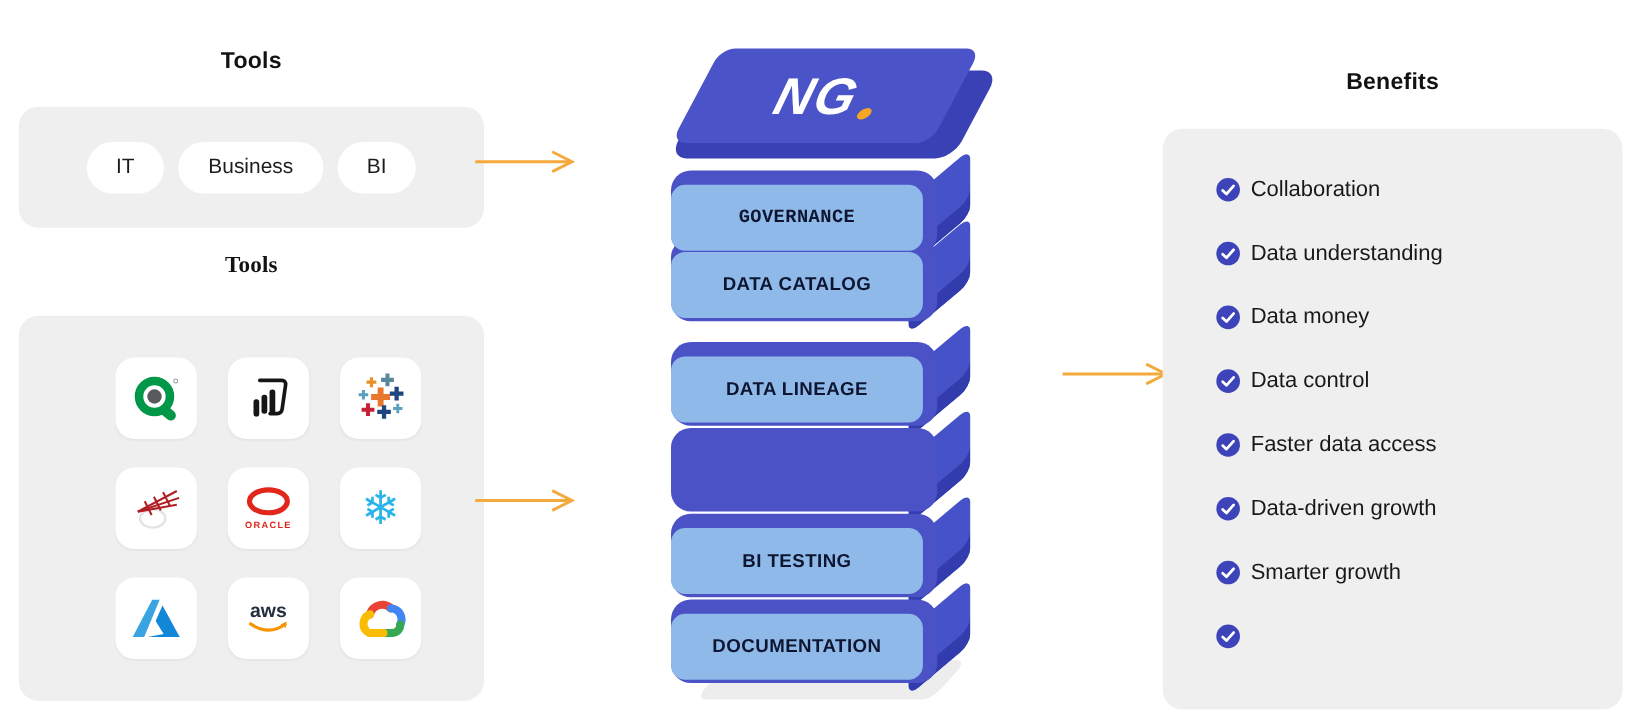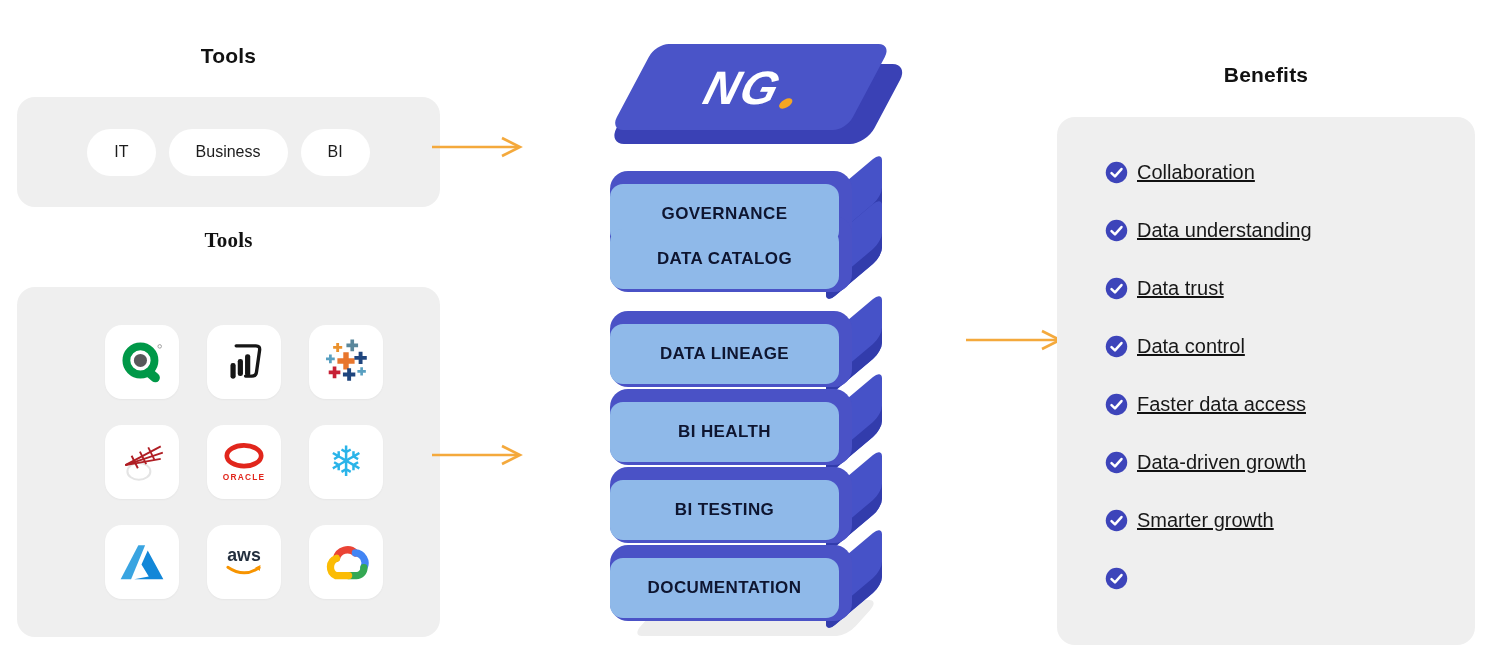--- a/index.html
+++ b/index.html
@@ -16,21 +16,21 @@
   }
 
   
   .panel { position:absolute; background:#EFEFEF; border-radius:18px; }
 
   
   .teams-panel { display:flex; align-items:center; justify-content:center; gap:13px; }
   .pill {
     background:#fff; border-radius:24px; height:47px; padding:0 27px;
     display:flex; align-items:center; justify-content:center;
-    font-size:16px; color:#1c1c1c;
+    font-size:19px; color:#1c1c1c;
   }
 
   
   .tools-grid {
     position:absolute; inset:0; display:grid;
     grid-template-columns:repeat(3,74px); grid-template-rows:repeat(3,74px);
     gap:26px 28px; place-content:center;margin-left:31px;
   }
   .tile {
     background:#fff; border-radius:17px; display:flex; align-items:center; justify-content:center;
@@ -76,21 +76,21 @@
     background:#8FB9E9; border-radius:13px; z-index:2;
     display:flex; align-items:center; justify-content:center;
     font-size:17px; font-weight:700; letter-spacing:0.4px; color:#0E1530;
   }
   .tower-shadow {
     position:absolute; left:648px; top:600px; width:215px; height:36px;
     background:#EDEDED; border-radius:10px; transform:skewX(-42deg); z-index:0;
   }
 
   
-  .benefits-panel { padding:26px 0 0 48px;text-decoration:underline; }
+  .benefits-panel { padding:26px 0 0 48px; }
   .benefit { height:58px; display:flex; align-items:center; gap:9px; }
   .check { width:23px; height:23px; flex:0 0 23px; }
   .benefit-label { font-size:20px; color:#181818; }
 </style>
 </head>
 <body>
 
 <div class="section-title" style="left:17px; top:44px; width:423px;">Tools</div>
 
 <div class="panel teams-panel" style="left:17px; top:97px; width:423px; height:110px;">
@@ -217,39 +217,38 @@
 <div class="cap">
   <div class="cap-lip"></div>
   <div class="cap-face">
     <span class="ng-inner">
       <span class="ng-text">NG</span>
       <span class="ng-dot"></span>
     </span>
   </div>
 </div>
 
-<div class="layer" style="top:171px;">
+<div class="layer" style="top:155px;font-family:Liberation Mono, monospace;">
   <div class="layer-side"></div>
   <div class="layer-back"></div>
   <div class="layer-front">GOVERNANCE</div>
 </div>
 <div class="layer" style="top:216px;">
   <div class="layer-side"></div>
   <div class="layer-back"></div>
   <div class="layer-front">DATA CATALOG</div>
 </div>
 <div class="layer" style="top:311px;">
   <div class="layer-side"></div>
   <div class="layer-back"></div>
   <div class="layer-front">DATA LINEAGE</div>
 </div>
 <div class="layer" style="top:389px;">
   <div class="layer-side"></div>
   <div class="layer-back"></div>
-  <div class="layer-front">BI HEALTH</div>
 </div>
 <div class="layer" style="top:467px;">
   <div class="layer-side"></div>
   <div class="layer-back"></div>
   <div class="layer-front">BI TESTING</div>
 </div>
 <div class="layer" style="top:545px;">
   <div class="layer-side"></div>
   <div class="layer-back"></div>
   <div class="layer-front">DOCUMENTATION</div>
@@ -271,21 +270,21 @@
           <circle cx="12" cy="12" r="11.2" fill="#3D44BA"></circle>
           <path d="M6.8 12.6 L10.4 16 L17.2 8.4" fill="none" stroke="#fff" stroke-width="2.6" stroke-linecap="round" stroke-linejoin="round"></path>
         </svg></span>
     <span class="benefit-label">Data understanding</span>
   </div>
   <div class="benefit">
     <span class="check"><svg viewBox="0 0 24 24" width="23" height="23">
           <circle cx="12" cy="12" r="11.2" fill="#3D44BA"></circle>
           <path d="M6.8 12.6 L10.4 16 L17.2 8.4" fill="none" stroke="#fff" stroke-width="2.6" stroke-linecap="round" stroke-linejoin="round"></path>
         </svg></span>
-    <span class="benefit-label">Data trust</span>
+    <span class="benefit-label">Data money</span>
   </div>
   <div class="benefit">
     <span class="check"><svg viewBox="0 0 24 24" width="23" height="23">
           <circle cx="12" cy="12" r="11.2" fill="#3D44BA"></circle>
           <path d="M6.8 12.6 L10.4 16 L17.2 8.4" fill="none" stroke="#fff" stroke-width="2.6" stroke-linecap="round" stroke-linejoin="round"></path>
         </svg></span>
     <span class="benefit-label">Data control</span>
   </div>
   <div class="benefit">
     <span class="check"><svg viewBox="0 0 24 24" width="23" height="23">

